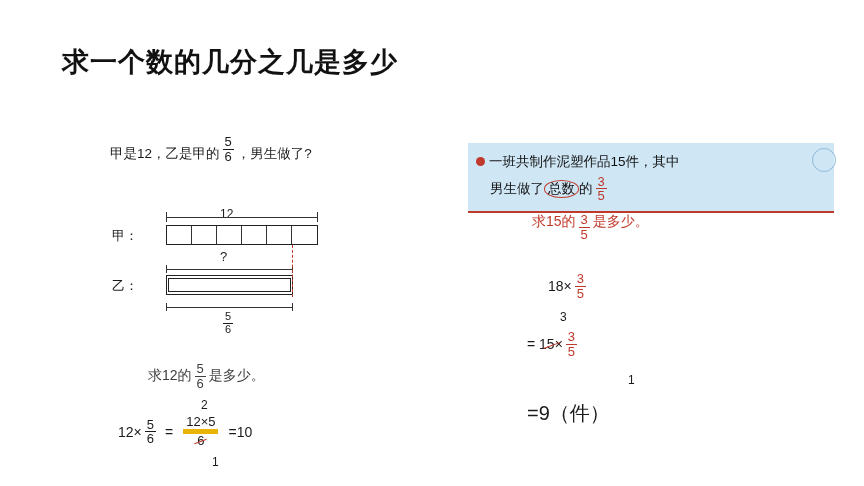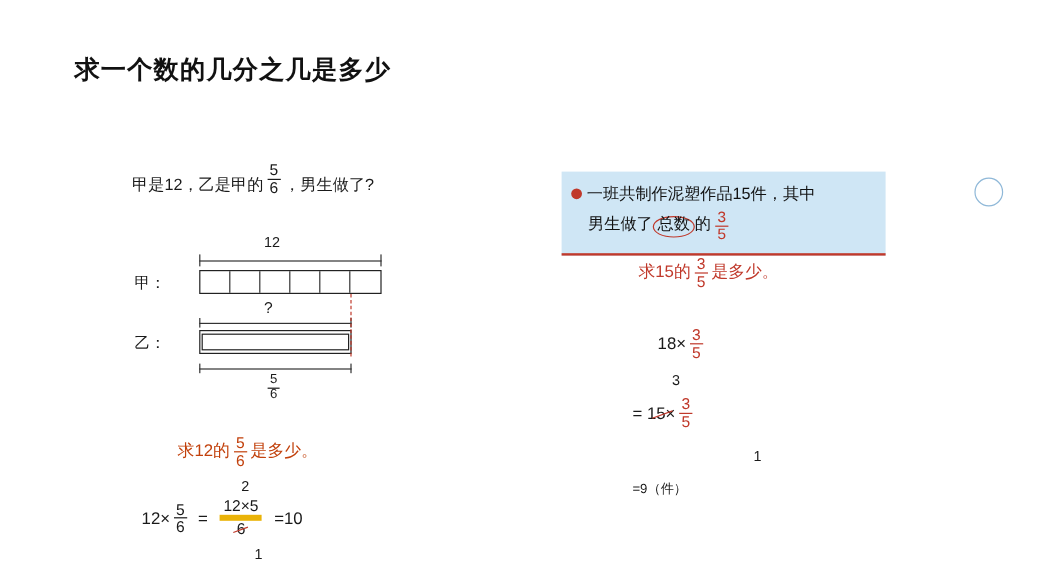--- a/index.html
+++ b/index.html
@@ -17,21 +17,21 @@
   }
   .slide {
     position: relative;
     width: 864px;
     height: 486px;
   }
   .title {
     position: absolute;
     left: 62px;
     top: 44px;
-    font-size: 21px;
+    font-size: 27px;
     font-weight: 700;
     letter-spacing: 1px;
     color: #111111;
     white-space: nowrap;
   }
 
   
   .left-col {
     position: absolute;
     left: 110px;
@@ -107,21 +107,21 @@
     position: absolute;
     font-size: 13px;
     color: #1a1a1a;
   }
 
   .left-red-line {
     position: absolute;
     left: 148px;
     top: 362px;
     font-size: 14px;
-    color: #c2410c;
+    color: #404040;
     display: flex;
     align-items: center;
     white-space: nowrap;
   }
   .left-calc {
     position: absolute;
     left: 118px;
     top: 415px;
     font-size: 14px;
     color: #1a1a1a;
@@ -163,21 +163,21 @@
     position: absolute;
     font-size: 12px;
     color: #1a1a1a;
   }
 
   
   .right-box {
     position: absolute;
     left: 468px;
     top: 143px;
-    width: 270px;
+    width: 366px;
     background: #cfe6f5;
     padding: 6px 8px 8px 8px;
     box-sizing: border-box;
     border-bottom: 2px solid #c0392b;
     font-size: 13.5px;
     line-height: 1.9;
     color: #111;
   }
   .bullet-dot {
     display: inline-block;
@@ -185,21 +185,21 @@
     border-radius: 50%;
     background: #c0392b;
     margin-right: 4px;
     vertical-align: middle;
   }
   .box-row {
     display: flex;
     align-items: center;
     white-space: nowrap;
   }
-  .box-row.indent { padding-left: 14px; font-family: Liberation Mono, monospace; }
+  .box-row.indent { padding-left: 14px; }
   .circled {
     display: inline-block;
     border: 1.3px solid #c0392b;
     border-radius: 50%;
     padding: 0px 3px;
     line-height: 1.15;
   }
   .circle-mark {
     position: absolute;
     left: 812px;
@@ -209,21 +209,21 @@
     border: 1.4px solid #8fb8d8;
     border-radius: 50%;
   }
   .right-red-line {
     position: absolute;
     left: 532px;
     top: 213px;
     font-size: 14px;
     color: #c0392b;
     display: flex;
-    align-items: center;
+    align-items: flex-start;
     white-space: nowrap;
   }
   .right-step1 {
     position: absolute;
     left: 548px;
     top: 272px;
     font-size: 14px;
     display: flex;
     align-items: center;
     white-space: nowrap;
@@ -234,21 +234,21 @@
     top: 330px;
     font-size: 14px;
     display: flex;
     align-items: center;
     white-space: nowrap;
   }
   .right-step3 {
     position: absolute;
     left: 527px;
     top: 400px;
-    font-size: 11px;
+    font-size: 20px;
     white-space: nowrap;
   }
   .right-answer {
     position: absolute;
     left: 588px;
     top: 442px;
     font-size: 14px;
     white-space: nowrap;
   }
   .cancel-num-above {
@@ -277,21 +277,21 @@
       <span class="frac md">
         <span class="num">5</span>
         <span class="den">6</span>
       </span>
       <span>，男生做了?</span>
     </div>
   </div>
 
   <div class="diagram">
 
-    <div class="dim-label" style="left:72px; top:0px;">12</div>
+    <div class="dim-label" style="left:72px; top:12px;">12</div>
 
     <div class="brace-line" style="left:18px; top:22px; width:152px; height:1px;"></div>
     <div class="tick" style="left:18px; top:17px; height:10px;"></div>
     <div class="tick" style="left:169px; top:17px; height:10px;"></div>
 
     <div class="bar-label" style="left:-36px; top:32px;">甲：</div>
 
     <div class="bar" style="left:18px; top:30px; width:152px; height:20px;"></div>
     <div class="tick" style="left:43px; top:31px; height:18px;"></div>
     <div class="tick" style="left:68px; top:31px; height:18px;"></div>

